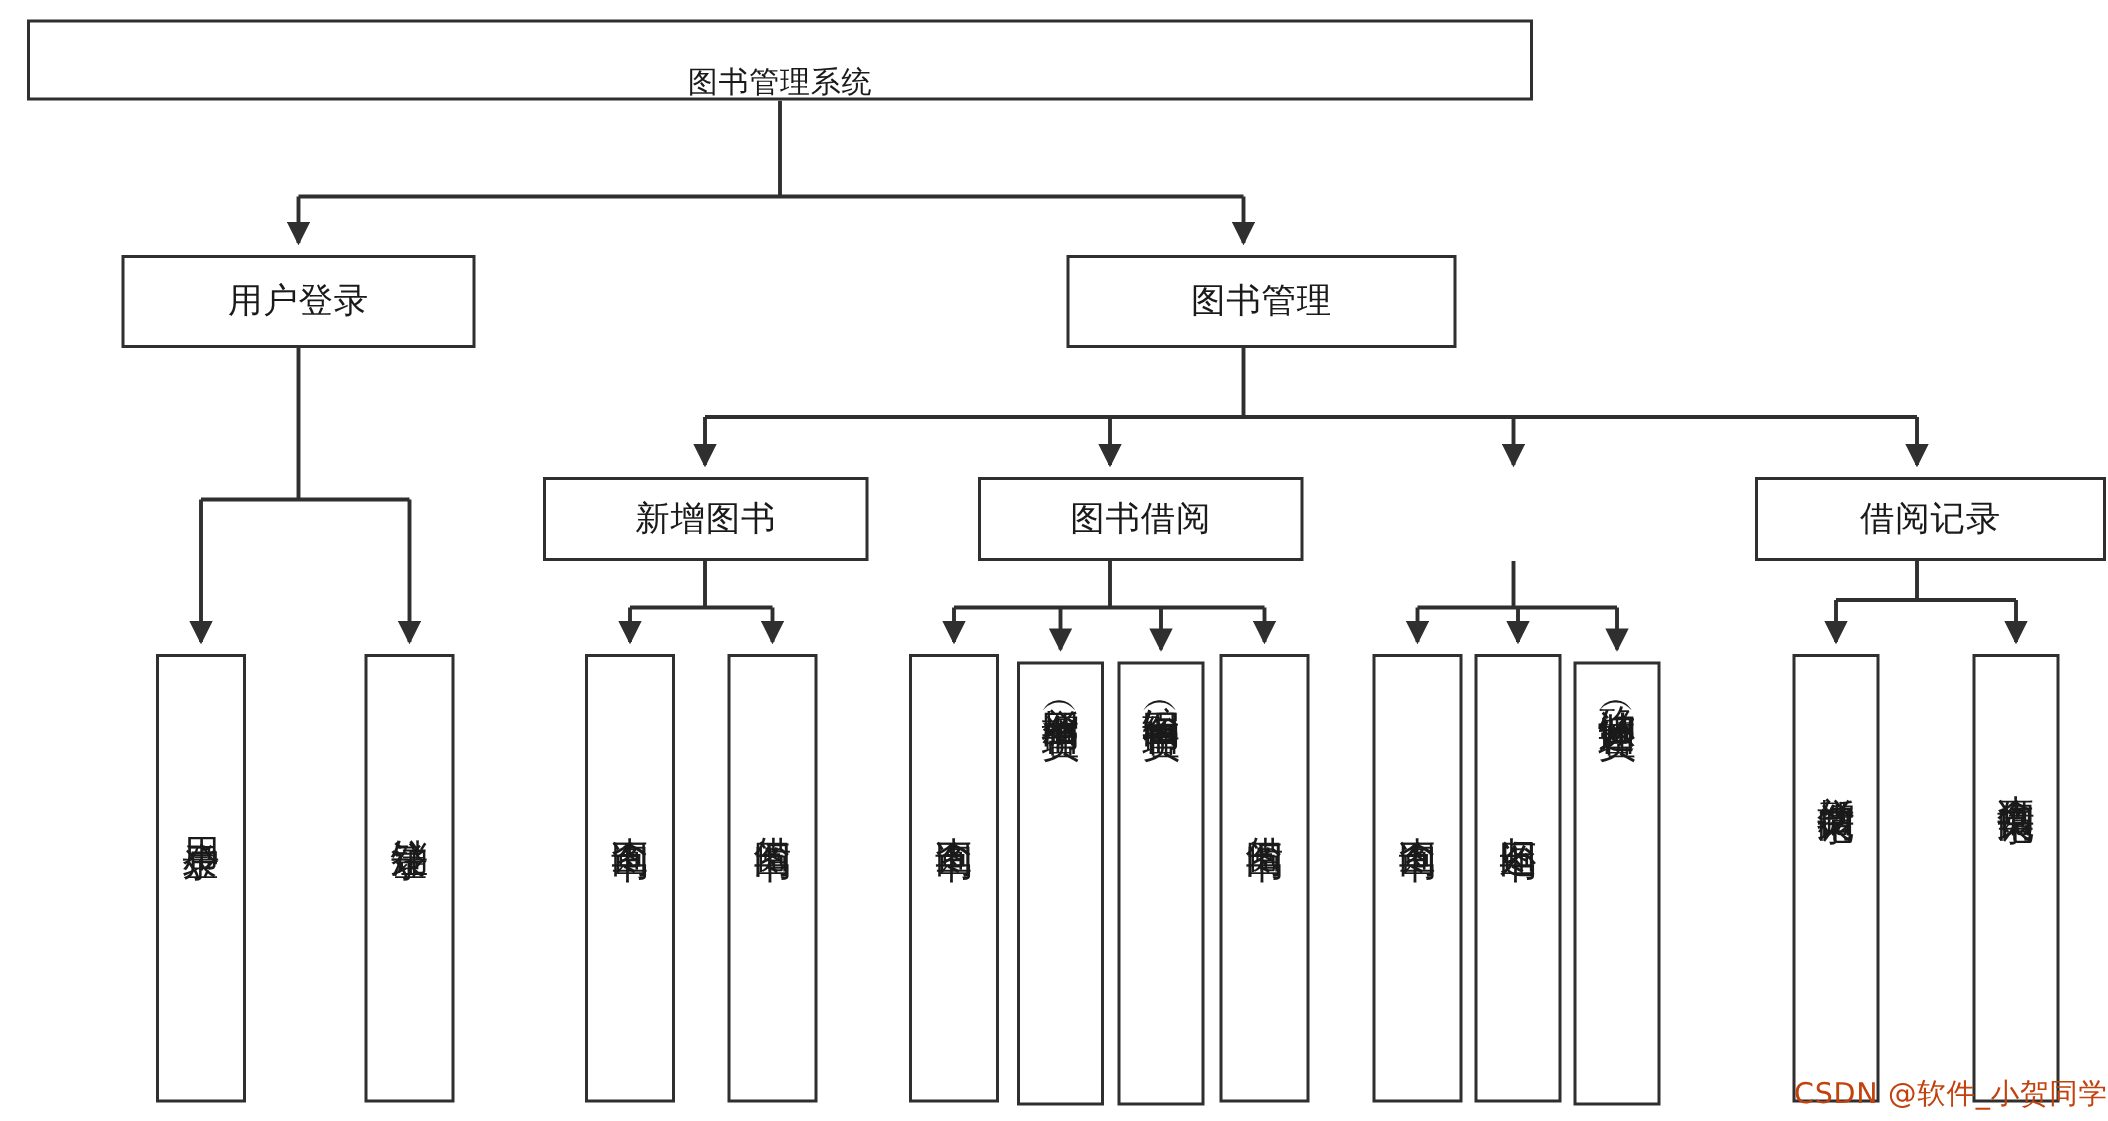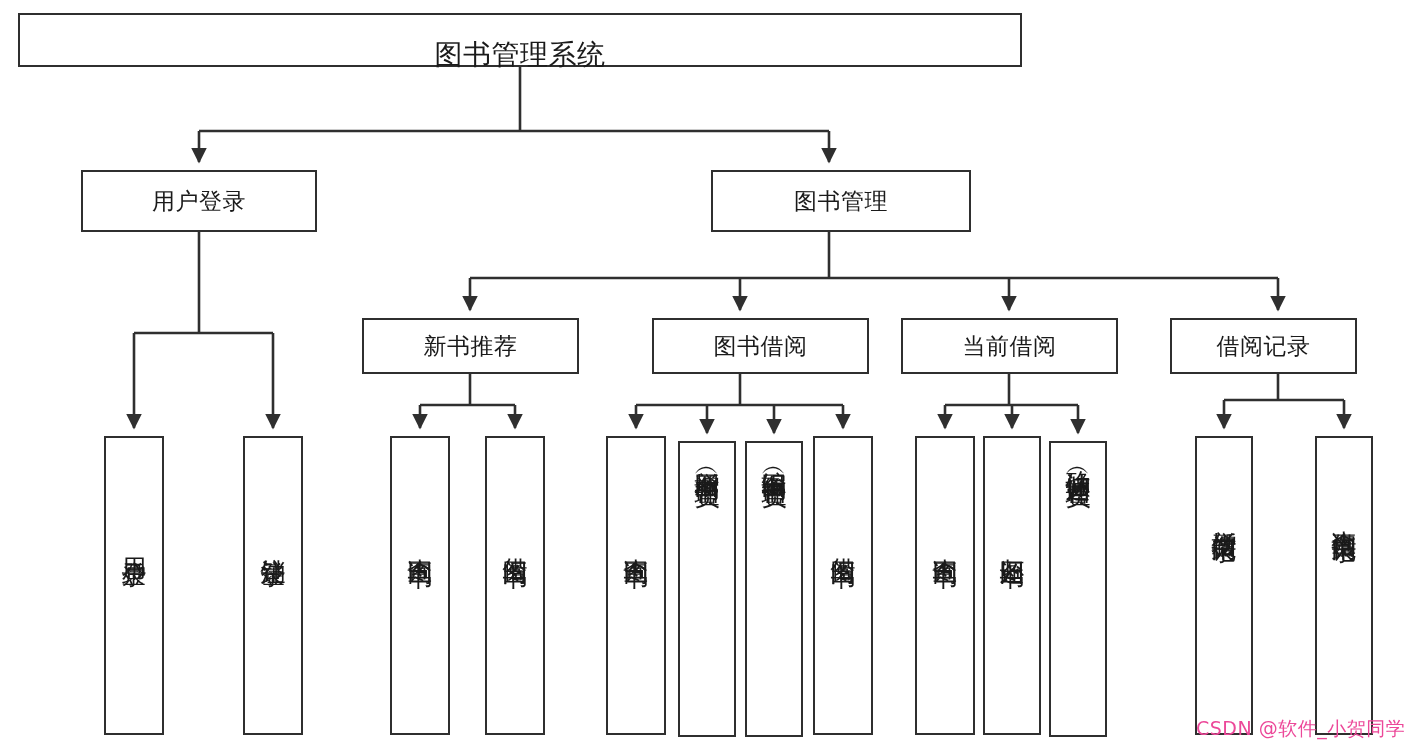--- a/index.html
+++ b/index.html
@@ -39,40 +39,40 @@
     display: block;
     text-align: center;
     line-height: 1.05;
   }
   
   .node.horiz .lbl {
     font-size: 23px;
     letter-spacing: 0.5px;
     white-space: nowrap;
   }
-  .node.root .lbl { font-size: 28px; margin-top: 29px; }
+  .node.root .lbl { font-size: 20px; margin-top: 29px; }
   
   .node.vert {
     align-items: flex-start;
     padding-top: 14px;
   }
   .node.vert .lbl {
     writing-mode: vertical-rl;
     text-orientation: upright;
     font-size: 25px;
     line-height: 1.0;
     letter-spacing: 2px;
     white-space: nowrap;
   }
   .node.vert.mid .lbl { padding-top: 0px; }
   .node.vert.centerpad2 { padding-top: 100px; }
   .node.vert.centerpad4 { padding-top: 72px; }
   .watermark {
     position: absolute;
-    color: #ec4899;
+    color: #c2410c;
     font-size: 19px;
     white-space: nowrap;
     letter-spacing: 0.5px;
   }
 </style>
 </head>
 <body>
 
 <div id="canvas">
 
@@ -131,29 +131,26 @@
   </div>
 
   <div class="node horiz" style="left:81px; top:170px; width:236px; height:62px;">
     <span class="lbl">用户登录</span>
   </div>
   <div class="node horiz" style="left:711px; top:170px; width:260px; height:62px;">
     <span class="lbl">图书管理</span>
   </div>
 
   <div class="node horiz" style="left:362px; top:318px; width:217px; height:56px;">
-    <span class="lbl">新书推荐</span>
+    <span class="lbl">新增图书</span>
   </div>
   <div class="node horiz" style="left:632px; top:318px; width:217px; height:56px;margin-left:20px;">
     <span class="lbl">图书借阅</span>
   </div>
-  <div class="node horiz" style="left:901px; top:318px; width:217px; height:56px;">
-    <span class="lbl">当前借阅</span>
-  </div>
-  <div class="node horiz" style="left:1170px; top:318px; width:187px; height:56px;">
+  <div class="node horiz" style="left:1170px; top:318px; width:234px; height:56px;">
     <span class="lbl">借阅记录</span>
   </div>
 
   <div class="node vert centerpad2" style="left:104px; top:436px; width:60px; height:299px;">
     <span class="lbl">用户登录</span>
   </div>
   <div class="node vert centerpad2" style="left:243px; top:436px; width:60px; height:299px;">
     <span class="lbl">注销登录</span>
   </div>
 

